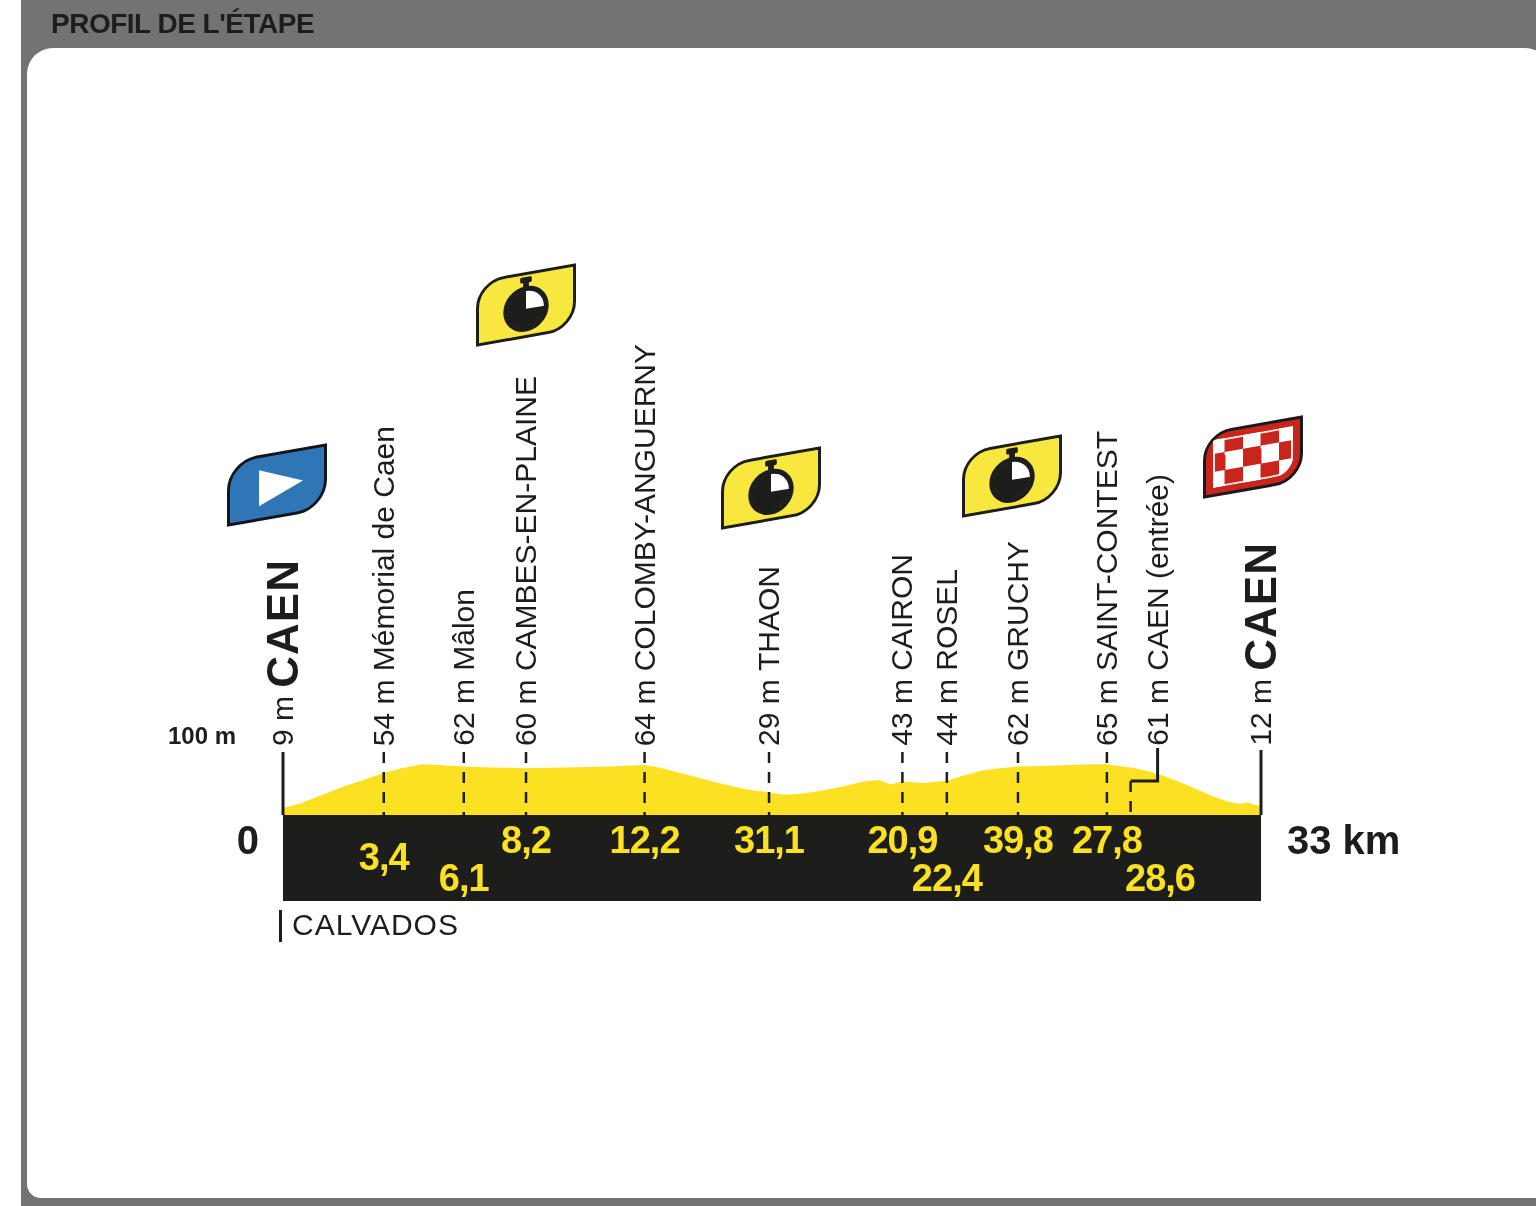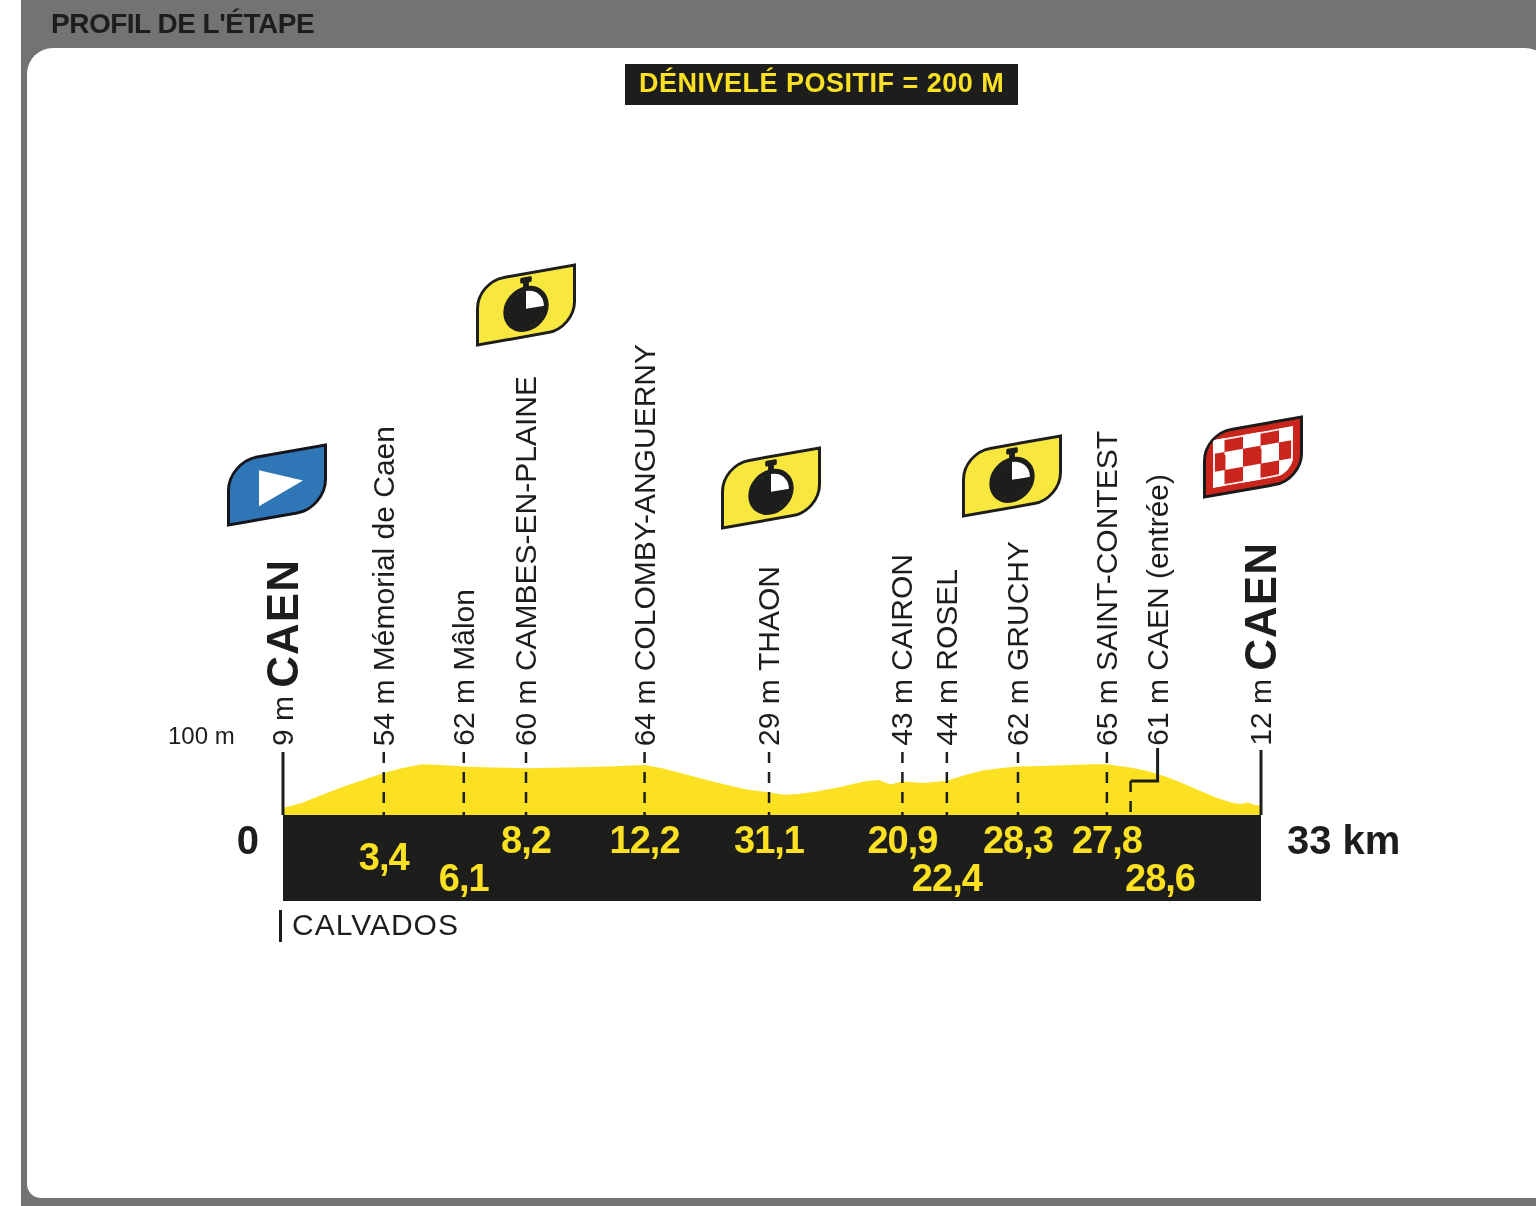--- a/index.html
+++ b/index.html
@@ -50,21 +50,21 @@
   .axis-zero{
     position:absolute;left:182px;top:818px;width:56px;text-align:right;
     color:#1d1d1b;font-size:40px;font-weight:800;
   }
   .axis-end{
     position:absolute;left:1266px;top:818px;
     color:#1d1d1b;font-size:40px;font-weight:800;white-space:nowrap;
   }
   .axis-scale{
     position:absolute;left:147px;top:722px;
-    color:#1d1d1b;font-size:24px;font-weight:400;
+    color:#1d1d1b;font-size:24px;font-weight:700;
   }
   .region{
     position:absolute;left:258px;top:908px;
     display:flex;align-items:flex-end;gap:10px;
     color:#1d1d1b;font-size:30px;font-weight:400;letter-spacing:1px;
   }
   .region .region-bar{width:3px;height:32px;background:#1d1d1b;}
   
   .flag{
     position:absolute;transform:skewY(-10deg);
@@ -93,21 +93,20 @@
     border-radius:0 0 18px 0;
     box-shadow:inset 0 0 0 2px rgba(255,255,255,.9);
   }
 </style>
 </head>
 <body>
 
 <div class="frame">
   <div class="page-title">PROFIL DE L'ÉTAPE</div>
   <div class="card"></div>
-  <div class="banner">DÉNIVELÉ POSITIF = 200 M</div>
 
   <div class="layer">
     <svg class="chart-svg" id="chart-svg" width="1536" height="1206" viewBox="0 0 1536 1206">
         <path d="M262,815 L262.0,808.0 L279.8,803.3 L297.6,796.3 L321.3,786.9 L345.0,779.1 L362.8,772.9 L380.5,768.2 L401.3,764.3 L419.1,765.1 L442.8,766.6 L469.5,767.4 L505.0,768.2 L543.5,767.4 L588.0,766.6 L623.6,765.1 L641.3,768.2 L665.1,774.4 L694.7,782.2 L724.3,789.3 L748.0,792.4 L762.9,794.7 L777.7,793.9 L795.5,791.6 L819.2,786.9 L842.9,781.5 L857.7,779.9 L869.5,784.6 L881.4,781.5 L902.1,783.0 L925.9,780.7 L943.6,775.2 L961.4,770.5 L979.2,768.2 L997.0,766.6 L1020.7,765.9 L1050.3,765.1 L1071.1,764.3 L1085.9,764.3 L1097.7,765.9 L1109.6,767.4 L1127.4,771.3 L1145.2,776.8 L1162.9,783.8 L1180.7,791.6 L1195.5,797.8 L1210.4,802.5 L1219.3,804.1 L1226.7,802.5 L1234.1,804.9 L1240.0,805.6 L1240,815 Z" fill="#fbe122"></path>
         <rect x="262" y="815" width="978" height="86" fill="#1d1d1b"></rect>
         <line x1="262" y1="752" x2="262" y2="815" stroke="#1d1d1b" stroke-width="3"></line>
         <line x1="1240" y1="750" x2="1240" y2="815" stroke="#1d1d1b" stroke-width="3"></line>
         <line x1="362.76363636363635" y1="752" x2="362.76363636363635" y2="815" stroke="#1d1d1b" stroke-width="2.5" stroke-dasharray="11 9"></line>
         <line x1="442.78181818181815" y1="752" x2="442.78181818181815" y2="858" stroke="#1d1d1b" stroke-width="2.5" stroke-dasharray="11 9"></line>
         <line x1="505.0181818181818" y1="752" x2="505.0181818181818" y2="815" stroke="#1d1d1b" stroke-width="2.5" stroke-dasharray="11 9"></line>
@@ -145,21 +144,21 @@
         <div class="wp-label big" style="left: 1215px; bottom: 460px;"><span class="wp-elev">12 m&nbsp;</span><span class="wp-name">CAEN</span></div>
       </div>
     <div id="km-markers">
         <div class="km-marker" style="left: 362.764px; top: 836px;">3,4</div>
         <div class="km-marker" style="left: 442.782px; top: 857px;">6,1</div>
         <div class="km-marker" style="left: 505.018px; top: 819px;">8,2</div>
         <div class="km-marker" style="left: 623.564px; top: 819px;">12,2</div>
         <div class="km-marker" style="left: 748.036px; top: 819px;">31,1</div>
         <div class="km-marker" style="left: 881.4px; top: 819px; text-align: right;">20,9</div>
         <div class="km-marker" style="left: 925.855px; top: 857px;">22,4</div>
-        <div class="km-marker" style="left: 996.982px; top: 819px;">28,3</div>
+        <div class="km-marker" style="left: 996.982px; top: 819px;">39,8</div>
         <div class="km-marker" style="left: 1085.89px; top: 819px;">27,8</div>
         <div class="km-marker" style="left: 1139px; top: 857px;">28,6</div>
       </div>
     <div id="flags">
         <div class="flag start" style="left: 206px; top: 452px; width: 100px; height: 66px;">
           <svg width="72" height="48" viewBox="0 0 72 48">
             <polygon points="18,6 18,42 62,24" fill="#ffffff"></polygon>
           </svg>
         </div>
         <div class="flag checkpoint" style="left: 455px; top: 272px; width: 100px; height: 66px;">

